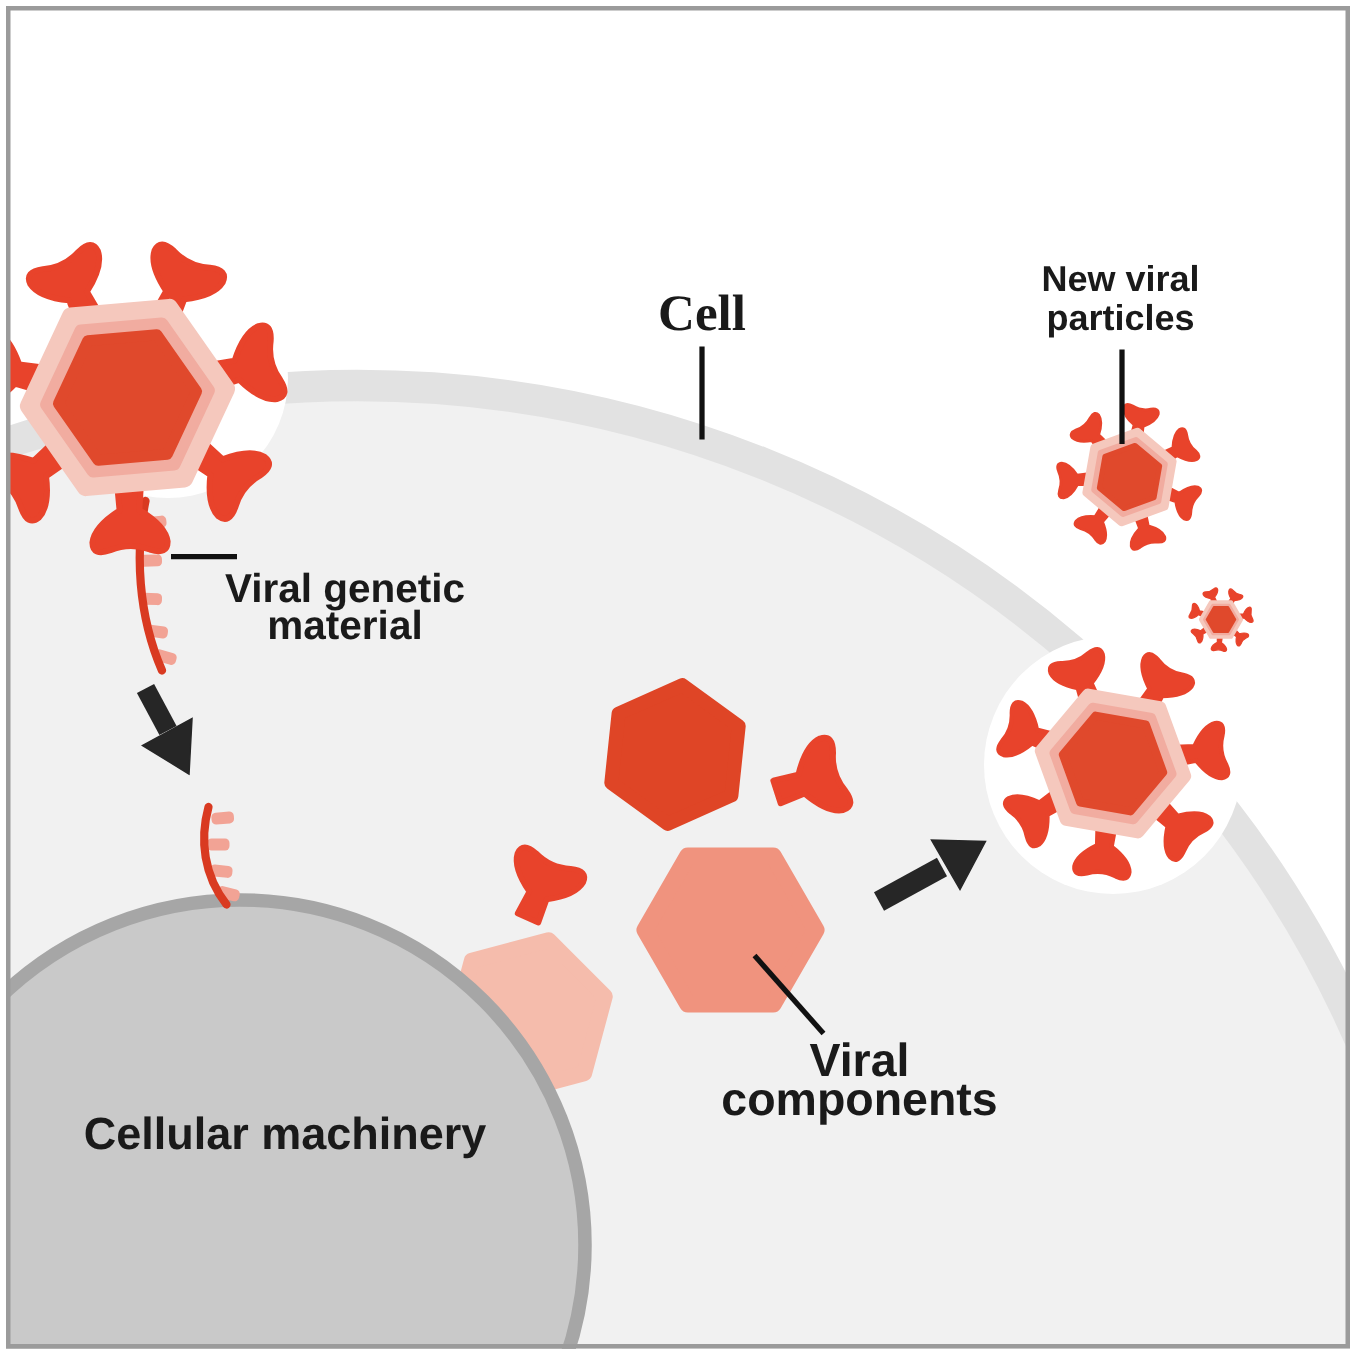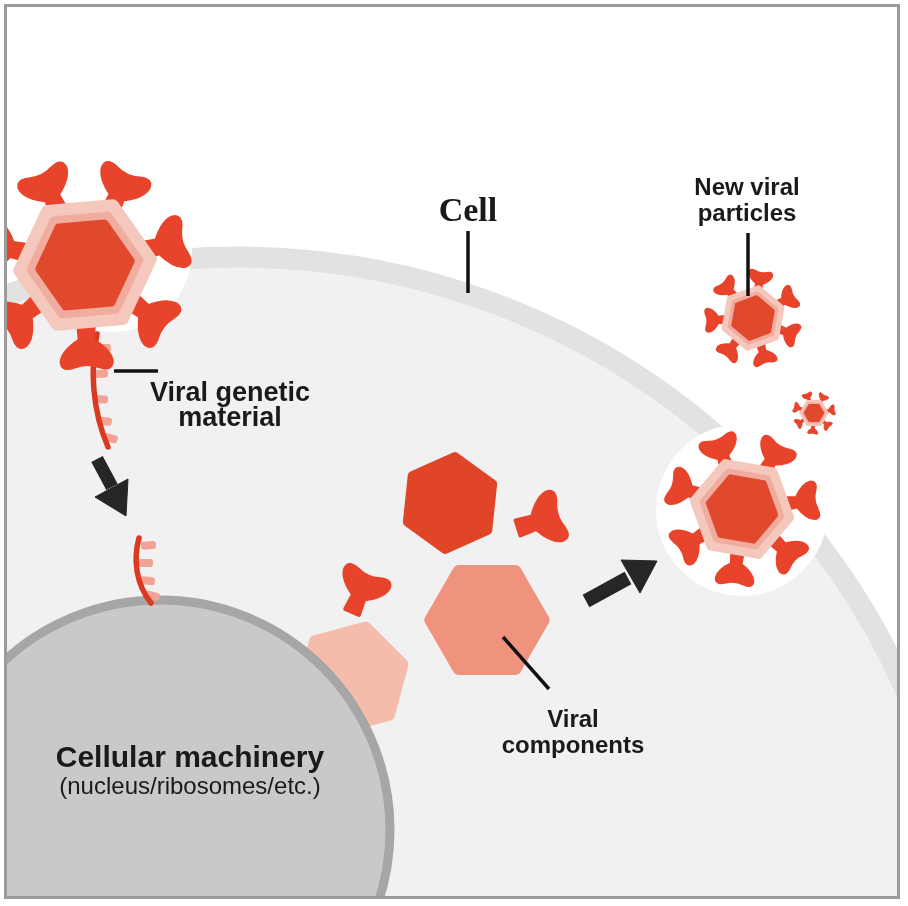--- a/index.html
+++ b/index.html
@@ -15,21 +15,21 @@
     pointer-events:none;z-index:30;
   }
   .label{
     position:absolute;transform:translateX(-50%);
     color:var(--text-black,#1a1a1a);font-weight:bold;text-align:center;
     white-space:pre-line;z-index:20;
   }
   .lbl-cell{font-size:34px;}
   .lbl-new{font-size:24px;line-height:26px;}
   .lbl-genetic{font-size:27px;line-height:25px;}
-  .lbl-components{font-size:24px;line-height:26px;margin-top:12px;}
+  .lbl-components{font-size:31px;line-height:26px;}
   .lbl-machinery{font-size:30px;}
   .lbl-machinery-sub{font-size:24px;font-weight:normal;}
   
   .cell-interior{fill:var(--cell-fill,#F1F1F1);}
   .membrane{fill:none;stroke:var(--membrane-gray,#E2E2E2);stroke-width:21;}
   .halo{fill:#ffffff;}
   .machinery{fill:var(--machinery-fill,#C9C9C9);stroke:var(--machinery-stroke,#A6A6A6);stroke-width:9;}
   .spike{fill:var(--spike-red,#E8432B);stroke:var(--spike-red,#E8432B);stroke-width:3;stroke-linejoin:round;}
   .hex-outer{fill:var(--ring-outer,#F5C8BD);stroke:var(--ring-outer,#F5C8BD);stroke-width:9;stroke-linejoin:round;}
   .hex-mid{fill:var(--ring-mid,#F1ACA0);stroke:var(--ring-mid,#F1ACA0);stroke-width:8;stroke-linejoin:round;}
@@ -123,16 +123,15 @@
   </svg>
 
   <div class="label lbl-cell" style="left:468px;top:191px;font-family:Liberation Serif, serif;">Cell</div>
   <div class="label lbl-new" style="left:747px;top:174px;">New viral
 particles</div>
   <div class="label lbl-genetic" style="left:230px;top:348px;margin-top:32px;">Viral genetic
 material</div>
   <div class="label lbl-components" style="left:573px;top:694px;">Viral
 components</div>
   <div class="label lbl-machinery" style="left:190px;top:740px;text-align:right;">Cellular machinery</div>
-  <div class="label lbl-machinery-sub" style="left:190px;top:772px;">(nucleus/ribosomes/etc.)</div>
 
   <div class="frame"></div>
 </div>
 
 </body></html>

